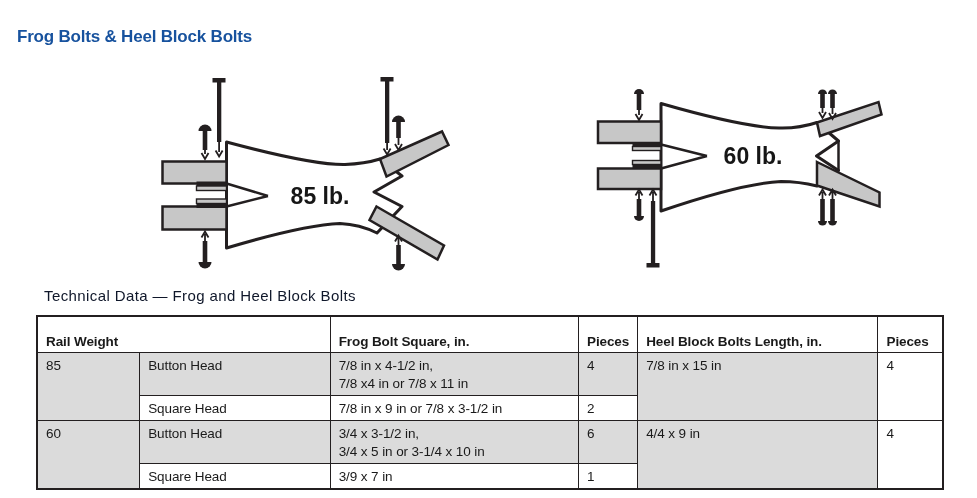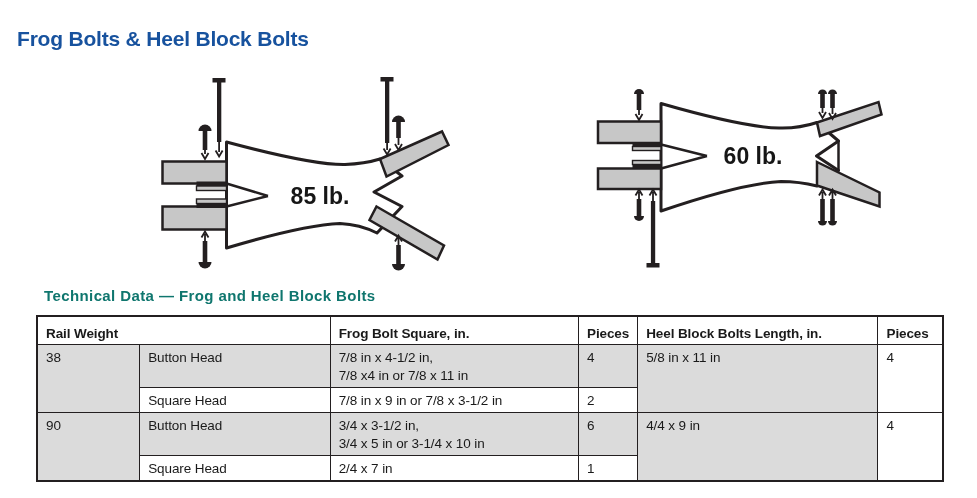--- a/index.html
+++ b/index.html
@@ -2,40 +2,40 @@
 <html><head>
 <meta charset="utf-8">
 <style>
   html,body{margin:0;padding:0;background:#ffffff;}
   #page{
     position:relative;width:977px;height:498px;background:#ffffff;overflow:hidden;
     font-family:"Liberation Sans",sans-serif;color:#231F20;
   }
   #page-title{
     position:absolute;left:17px;top:27px;
-    font-size:21px;font-weight:700;color:#17529E;letter-spacing:-0.2px;
+    font-size:17px;font-weight:700;color:#17529E;letter-spacing:-0.2px;
   }
   #section-heading{
     position:absolute;left:44px;top:287px;
-    font-size:15px;font-weight:700;color:#0f766e;letter-spacing:0.4px;
+    font-size:15px;font-weight:400;color:#0f172a;letter-spacing:0.4px;
   }
   .diagram{position:absolute;top:75px;width:340px;height:210px;}
   #diagram-85{left:140px;}
   #diagram-60{left:590px;}
 
   #tech-table{
     position:absolute;left:36px;top:315px;width:908px;
     border-collapse:collapse;border:2px solid #231F20;
     font-size:13.5px;letter-spacing:-0.1px;color:#1a1a1a;
   }
   #tech-table th,#tech-table td{
     border:1px solid #231F20;text-align:left;vertical-align:top;
     padding:4px 8px 2px 8px;line-height:1.28;
   }
-  #tech-table th{font-weight:700;background:#ffffff;vertical-align:middle;padding-top:8px;}
+  #tech-table th{font-weight:700;background:#ffffff;vertical-align:middle;padding-top:16px;}
   #tech-table td.gray{background:#DBDBDB;}
   #tech-table td.white{background:#ffffff;}
   .multiline{white-space:pre-line;}
   tr.hrow{height:25px;}
   tr.r-tall{height:43px;}
   tr.r-short{height:25px;padding-left:45px;}
   svg text{font-family:"Liberation Sans",sans-serif;font-weight:700;fill:#161616;}
 </style>
 </head>
 <body>
@@ -163,43 +163,43 @@
       <tr class="hrow">
         <th colspan="2">Rail Weight</th>
         <th>Frog Bolt Square, in.</th>
         <th>Pieces</th>
         <th>Heel Block Bolts Length, in.</th>
         <th>Pieces</th>
       </tr>
     </thead>
     <tbody>
       <tr class="r-tall">
-        <td rowspan="2" class="gray">38</td>
+        <td rowspan="2" class="gray">85</td>
         <td class="gray">Button Head</td>
         <td class="gray multiline">7/8 in x 4-1/2 in,
 7/8 x4 in or 7/8 x 11 in</td>
         <td class="gray">4</td>
-        <td rowspan="2" class="gray">5/8 in x 11 in</td>
+        <td rowspan="2" class="gray">7/8 in x 15 in</td>
         <td rowspan="2" class="white">4</td>
       </tr>
       <tr class="r-short">
         <td class="white">Square Head</td>
         <td class="white">7/8 in x 9 in or 7/8 x 3-1/2 in</td>
         <td class="white">2</td>
       </tr>
       <tr class="r-tall">
-        <td rowspan="2" class="gray">90</td>
+        <td rowspan="2" class="gray">60</td>
         <td class="gray">Button Head</td>
         <td class="gray multiline">3/4 x 3-1/2 in,
 3/4 x 5 in or 3-1/4 x 10 in</td>
         <td class="gray">6</td>
         <td rowspan="2" class="gray">4/4 x 9 in</td>
         <td rowspan="2" class="white">4</td>
       </tr>
       <tr class="r-short">
         <td class="white">Square Head</td>
-        <td class="white">2/4 x 7 in</td>
+        <td class="white">3/9 x 7 in</td>
         <td class="white">1</td>
       </tr>
     </tbody>
   </table>
 
 </div>
 
 </body></html>

